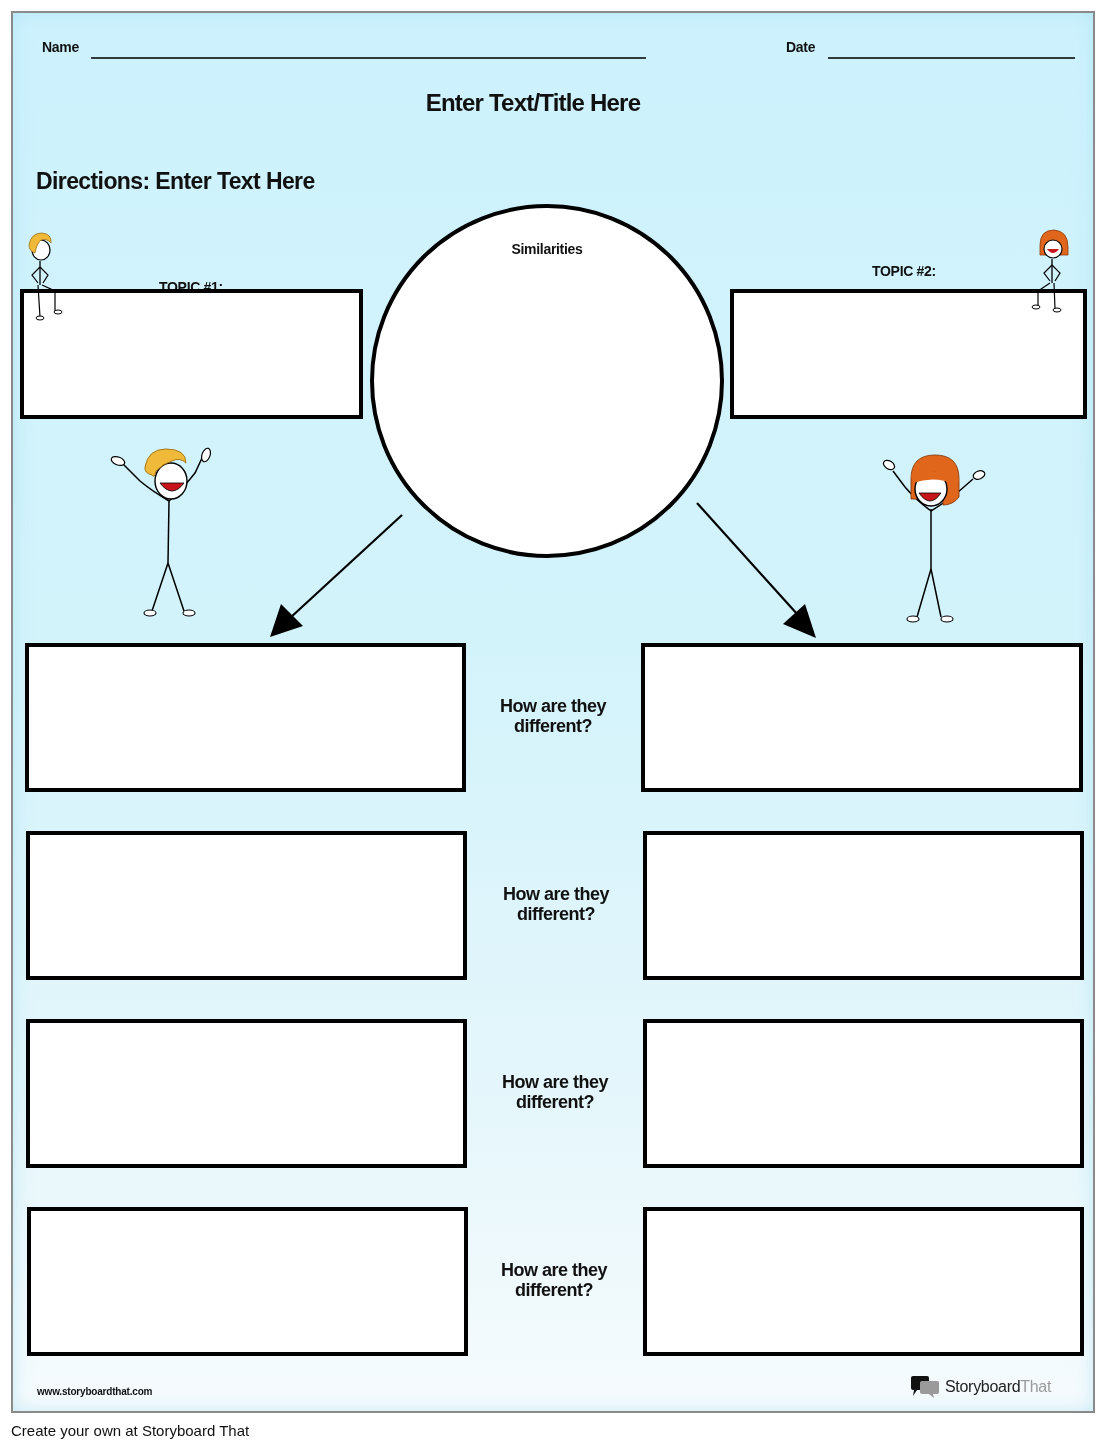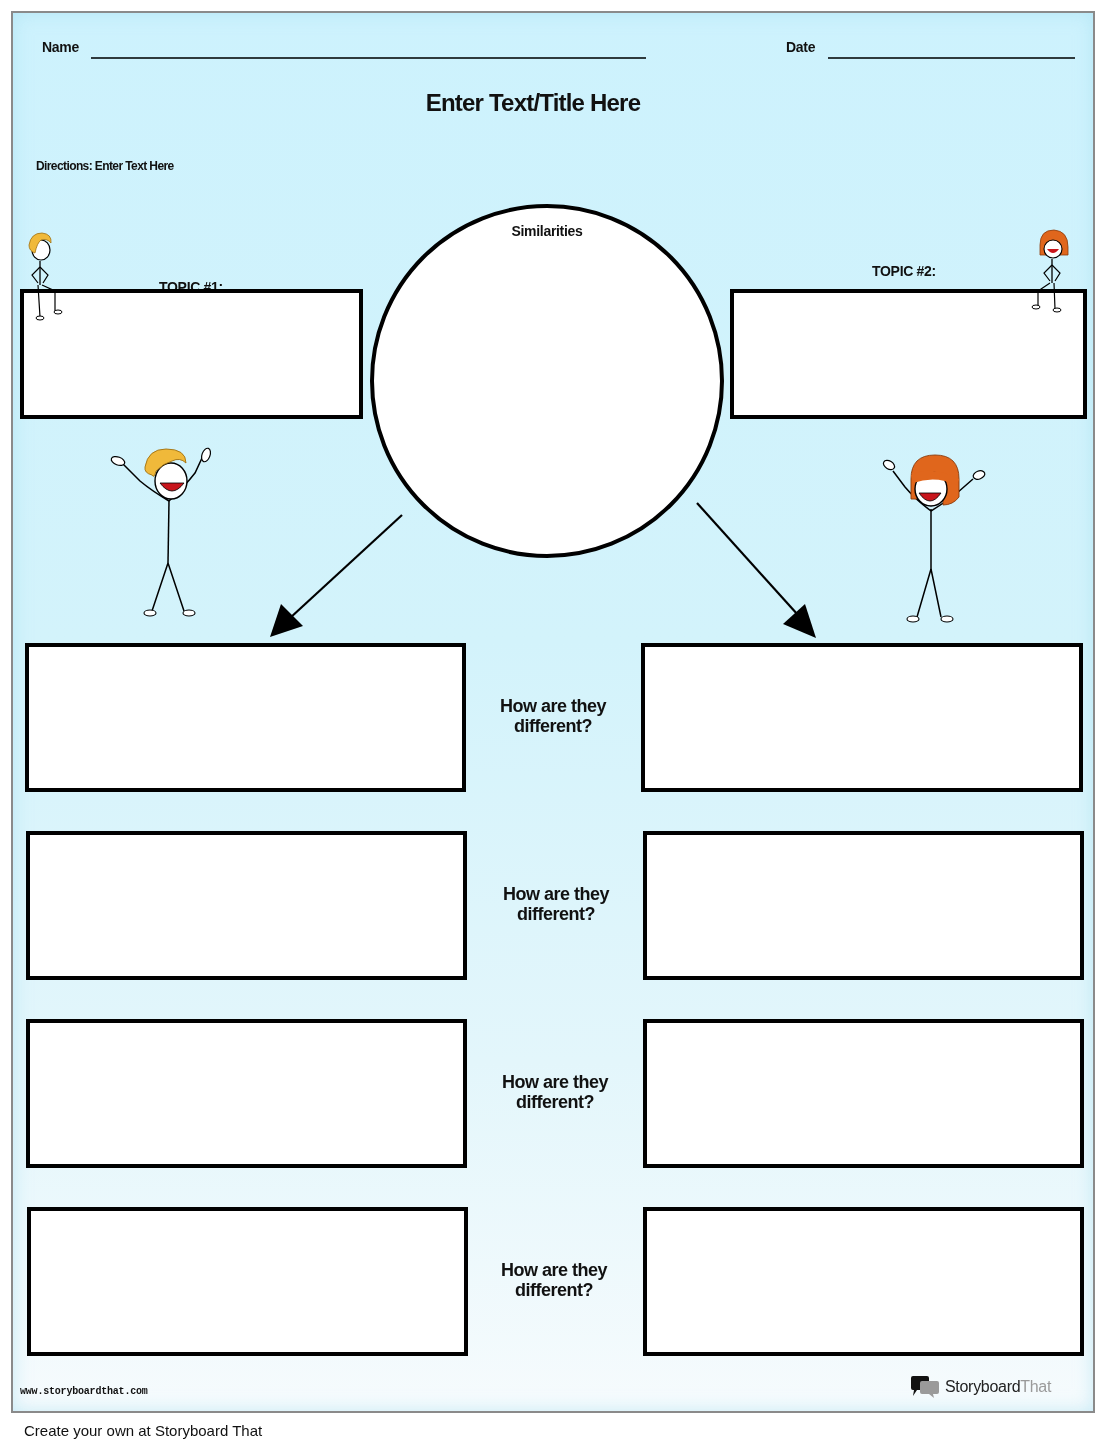--- a/index.html
+++ b/index.html
@@ -12,21 +12,21 @@
       background: linear-gradient(to bottom, #cdf2fd 0%, #d3f3fb 45%, #e3f6fb 75%, #f6fbfd 100%);
       box-shadow: inset 0 0 18px rgba(160, 220, 240, 0.55);
       padding-left: 33px;
     }
     .abs { position: absolute; }
 
     .label-small { font-family: "Liberation Sans", sans-serif; font-weight: bold; font-size: 14px; color: #111; letter-spacing: -0.3px; }
     .line { position: absolute; height: 2px; background: #2f3a3d; }
 
     .title { font-family: "Liberation Sans", sans-serif; font-weight: bold; font-size: 24px; letter-spacing: -0.8px; color: #111; text-align: center; }
-    .directions { font-family: "Liberation Sans", sans-serif; font-weight: bold; font-size: 12px; letter-spacing: -0.6px; color: #111; }
+    .directions { font-family: "Liberation Sans", sans-serif; font-weight: bold; font-size: 23px; letter-spacing: -0.6px; color: #111; margin-top: 9px; }
 
     .box { position: absolute; background: #fff; border: 4px solid #000; }
 
     .circle { position: absolute; background: #fff; border: 4px solid #000; border-radius: 50%; }
 
     .diff-label {
       position: absolute; width: 120px; text-align: center;
       font-family: "Liberation Sans", sans-serif; font-weight: bold; font-size: 18px; line-height: 20px;
       letter-spacing: -0.5px; color: #111;
     }
@@ -53,21 +53,21 @@
 
   <div class="abs directions" style="left:23px; top:146px;">Directions: Enter Text Here</div>
 
   <div class="abs label-small" style="left:146px; top:266px;">TOPIC #1:</div>
   <div class="abs label-small" style="left:859px; top:250px;">TOPIC #2:</div>
 
   <div class="box" style="left:7px; top:276px; width:343px; height:130px;"></div>
   <div class="box" style="left:717px; top:276px; width:357px; height:130px;"></div>
 
   <div class="circle" style="left:357px; top:191px; width:354px; height:354px;"></div>
-  <div class="abs label-small" style="left:357px; width:354px; text-align:center; top:210px;">Similarities</div>
+  <div class="abs label-small" style="left:357px; width:354px; text-align:center; top:228px;">Similarities</div>
 
   <svg class="abs" style="left:0; top:0;" width="1084" height="1402">
     <g>
       <line x1="389" y1="502" x2="277" y2="605" stroke="#000" stroke-width="2.2"></line>
       <polygon points="257,624 268,591 290,613" fill="#000"></polygon>
     </g>
     <g>
       <line x1="684" y1="490" x2="785" y2="602" stroke="#000" stroke-width="2.2"></line>
       <polygon points="803,625 770,611 792,591" fill="#000"></polygon>
     </g>
@@ -146,24 +146,24 @@
     <ellipse cx="104" cy="26" rx="6" ry="4" transform="rotate(-20 104 26)" fill="#fff" stroke="#000" stroke-width="1.2"></ellipse>
     <path d="M56 120 L42 168 M56 120 L66 168" stroke="#000" stroke-width="1.5" fill="none"></path>
     <ellipse cx="38" cy="170" rx="6" ry="3" fill="#fff" stroke="#000" stroke-width="1.1"></ellipse>
     <ellipse cx="72" cy="170" rx="6" ry="3" fill="#fff" stroke="#000" stroke-width="1.1"></ellipse>
     <path d="M36 30 Q36 6 60 6 Q84 6 84 30 L84 48 Q78 56 68 56 L68 34 L44 32 L42 50 L36 50 Z" fill="#e0661c" stroke="#8a3a0a" stroke-width="0.9"></path>
     <ellipse cx="56" cy="40" rx="16" ry="17" fill="#fff" stroke="#000" stroke-width="1.4"></ellipse>
     <path d="M36 26 Q56 16 84 30 L82 36 Q60 26 38 34 Z" fill="#e0661c"></path>
     <path d="M44 44 Q55 60 66 44 Z" fill="#c8151b" stroke="#000" stroke-width="0.8"></path>
   </svg>
 
-  <div class="abs footer-url" style="left:7px; top:1373px;font-family:Liberation Mono, monospace;">www.storyboardthat.com</div>
+  <div class="abs footer-url" style="left:24px; top:1373px;">www.storyboardthat.com</div>
 
   <div class="abs" style="left:896px; top:1362px; display:flex; align-items:center; gap:4px;">
     <svg width="32" height="24">
       <path d="M2 3 Q2 1 4 1 L18 1 Q20 1 20 3 L20 13 Q20 15 18 15 L8 15 L4 21 L5 15 L4 15 Q2 15 2 13 Z" fill="#111"></path>
       <path d="M11 8 Q11 6 13 6 L28 6 Q30 6 30 8 L30 17 Q30 19 28 19 L24 19 L25 23 L20 19 L13 19 Q11 19 11 17 Z" fill="#9a9a9a"></path>
     </svg>
     <span class="brand"><span>Storyboard</span><span class="that">That</span></span>
   </div>
 </div>
 
-<div class="abs create-own" style="left:11px; top:1422px;margin-left:13px;">Create your own at Storyboard That</div>
+<div class="abs create-own" style="left:11px; top:1422px;">Create your own at Storyboard That</div>
 
 </body></html>

